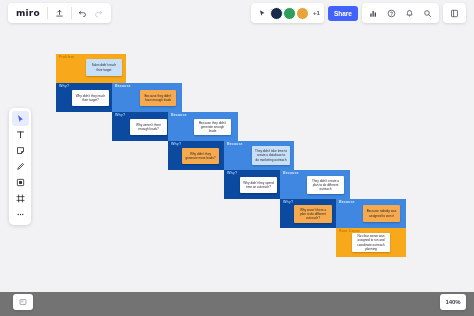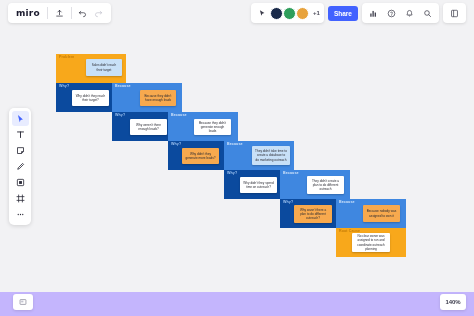--- a/index.html
+++ b/index.html
@@ -10,21 +10,21 @@
     height: 316px;
     overflow: hidden;
     background: #f2f2f4;
     font-family: "Liberation Sans", sans-serif;
   }
 
   #app {
     position: relative;
     width: 474px;
     height: 316px;
-    background: #c4b5fd;
+    background: #737373;
   }
 
   
   .canvas {
     position: absolute;
     left: 0; top: 26px;
     width: 474px; height: 266px;
     background: #f2f2f4;
     overflow: hidden;
   }

